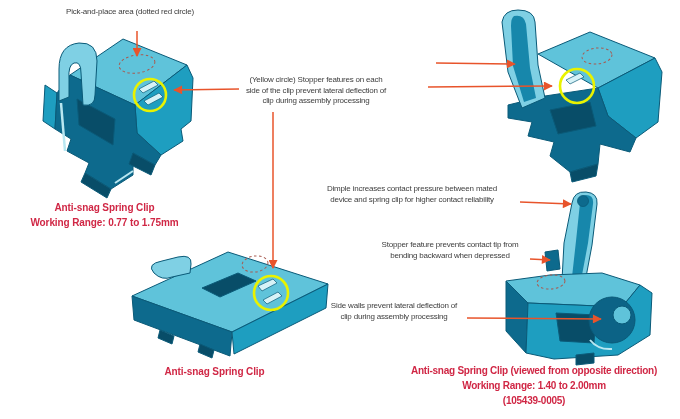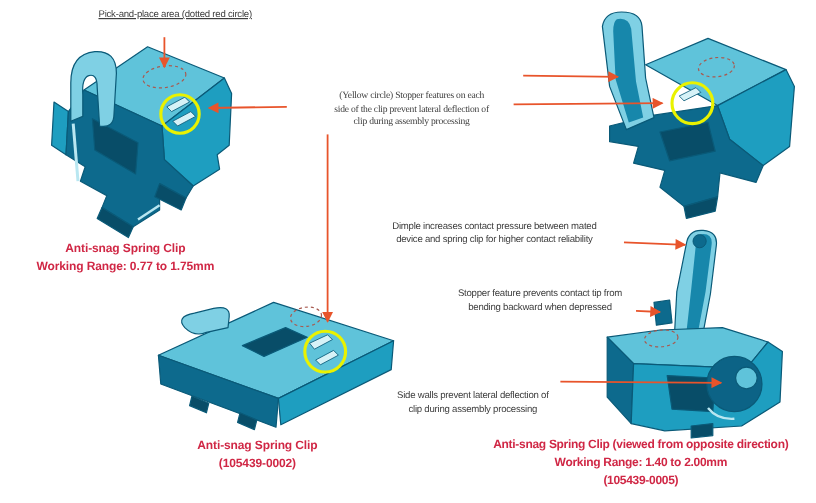--- a/index.html
+++ b/index.html
@@ -93,38 +93,37 @@
       <path d="M436,63 L515,64" marker-end="url(#ah)"></path>
       <path d="M239,89 L174,90" marker-end="url(#ah)"></path>
       <path d="M428,87 L552,86" marker-end="url(#ah)"></path>
       <path d="M273,112 L273,268" marker-end="url(#ah)"></path>
       <path d="M520,202 L571,204" marker-end="url(#ah)"></path>
       <path d="M530,259 L550,260" marker-end="url(#ah)"></path>
       <path d="M467,318 L601,319" marker-end="url(#ah)"></path>
     </g>
   </svg>
 
-  <div class="ann" style="left:56px;top:7px;width:180px;text-decoration:underline;">Pick-and-place area (dotted red circle)</div>
-  <div class="ann" style="left:254px;top:75px;width:178px;font-family:Liberation Serif, serif;">(Yellow circle) Stopper features on each
+  <div class="ann" style="left:40px;top:7px;width:180px;">Pick-and-place area (dotted red circle)</div>
+  <div class="ann" style="left:227px;top:75px;width:178px;">(Yellow circle) Stopper features on each
 side of the clip prevent lateral deflection of
 clip during assembly processing</div>
   <div class="ann" style="left:306px;top:184px;width:212px;">Dimple increases contact pressure between mated
 device and spring clip for higher contact reliability</div>
   <div class="ann" style="left:360px;top:240px;width:180px;">Stopper feature prevents contact tip from
 bending backward when depressed</div>
-  <div class="ann" style="left:322px;top:301px;width:144px;margin-top:24px;">Side walls prevent lateral deflection of
+  <div class="ann" style="left:322px;top:301px;width:144px;">Side walls prevent lateral deflection of
 clip during assembly processing</div>
 
   <div class="caption" style="left:7px;top:200px;width:195px;">
     <div>Anti-snag Spring Clip</div>
     <div>Working Range: 0.77 to 1.75mm</div>
   </div>
   <div class="caption" style="left:117px;top:364px;width:195px;">
     <div>Anti-snag Spring Clip</div>
-    <div>(105439-0002)</div>
   </div>
   <div class="caption" style="left:386px;top:363px;width:296px;letter-spacing:-0.25px;">
     <div>Anti-snag Spring Clip (viewed from opposite direction)</div>
     <div>Working Range: 1.40 to 2.00mm</div>
     <div>(105439-0005)</div>
   </div>
 
 </div>
 
 </body></html>

